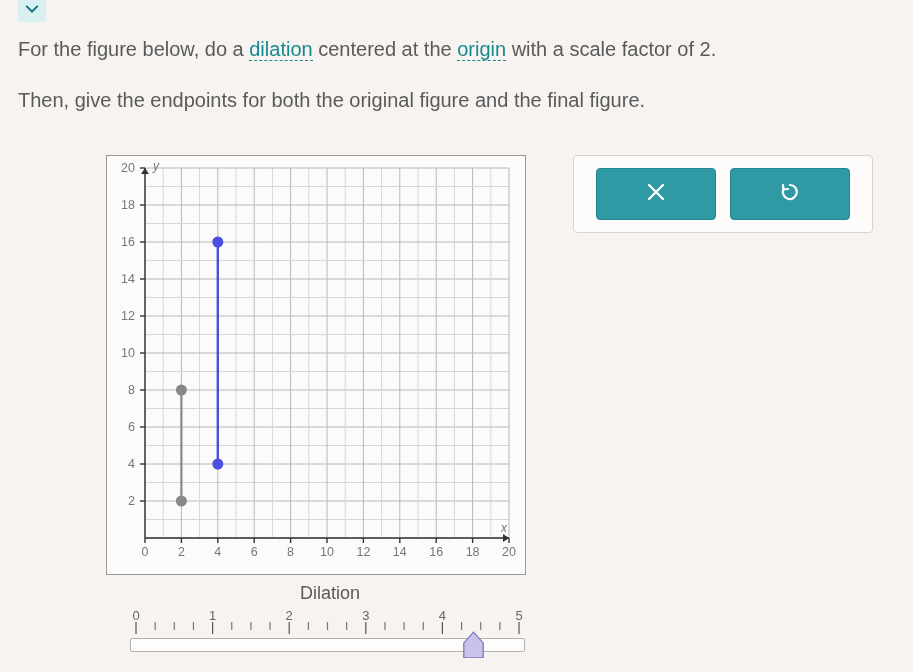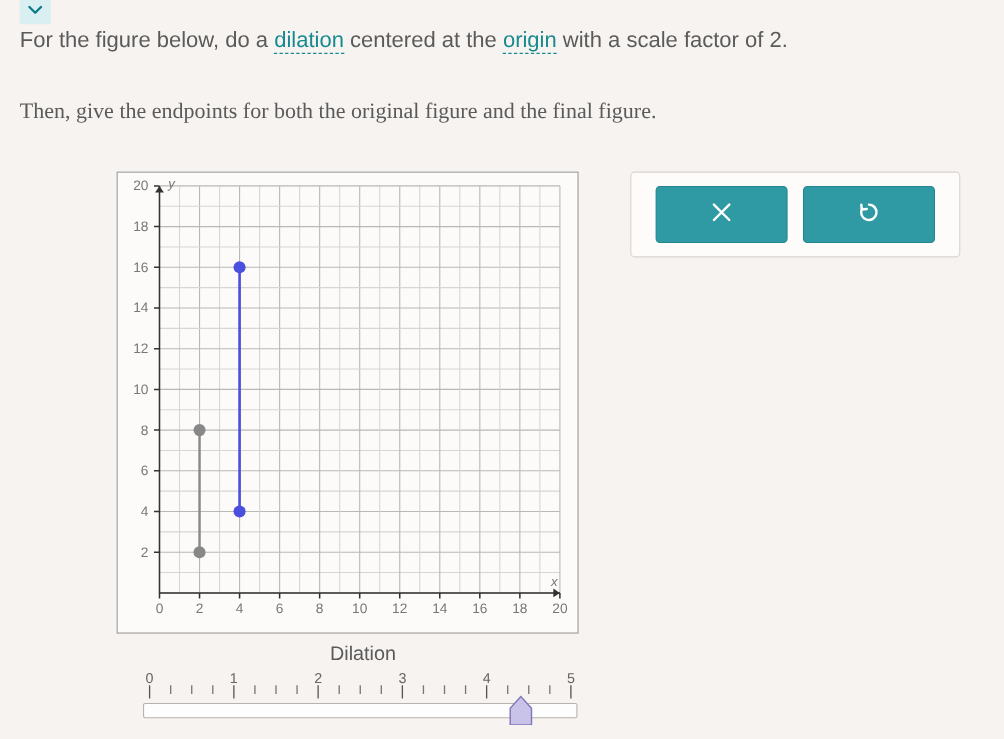--- a/index.html
+++ b/index.html
@@ -3,39 +3,39 @@
 <meta charset="utf-8">
 <style>
   * { box-sizing: border-box; }
   html, body {
     margin: 0; padding: 0;
     width: 913px; height: 672px;
     font-family: Verdana, Geneva, sans-serif;
     background: #f6f3f0;
     color: #444;
   }
-  .page { position: relative; width: 913px; height: 672px; padding: 0 18px; }
+  .page { position: relative; width: 913px; height: 672px; padding: 12px 18px; }
   .chevron {
     position: absolute; left: 18px; top: 0;
     width: 28px; height: 22px;
     background: #d9eff1;
     display: flex; align-items: center; justify-content: center;
     color: #0a7b84;
   }
   .chevron svg { width: 14px; height: 14px; }
   .prompt {
     padding-top: 22px;
     font-size: 20px;
     line-height: 1.5;
     color: #5a5a5a;
   }
   .prompt .link {
     color: #178a8f; border-bottom: 1px dashed #178a8f;
   }
-  .prompt .p2 { margin-top: 34px; font-family: Liberation Serif, serif; }
+  .prompt .p2 { margin-top: 21px; }
   .content { position: relative; margin-top: 40px; }
   .graph-area {
     position: absolute; left: 88px; top: 0;
     width: 420px; height: 420px;
     background: #fcfbfa;
     border: 1px solid #9a9a9a;
   }
   .grid line.minor { stroke: #d6d6d6; stroke-width: 1; }
   .grid line.major { stroke: #b8b8b8; stroke-width: 1; }
   .axis { stroke: #333; stroke-width: 1.4; }

